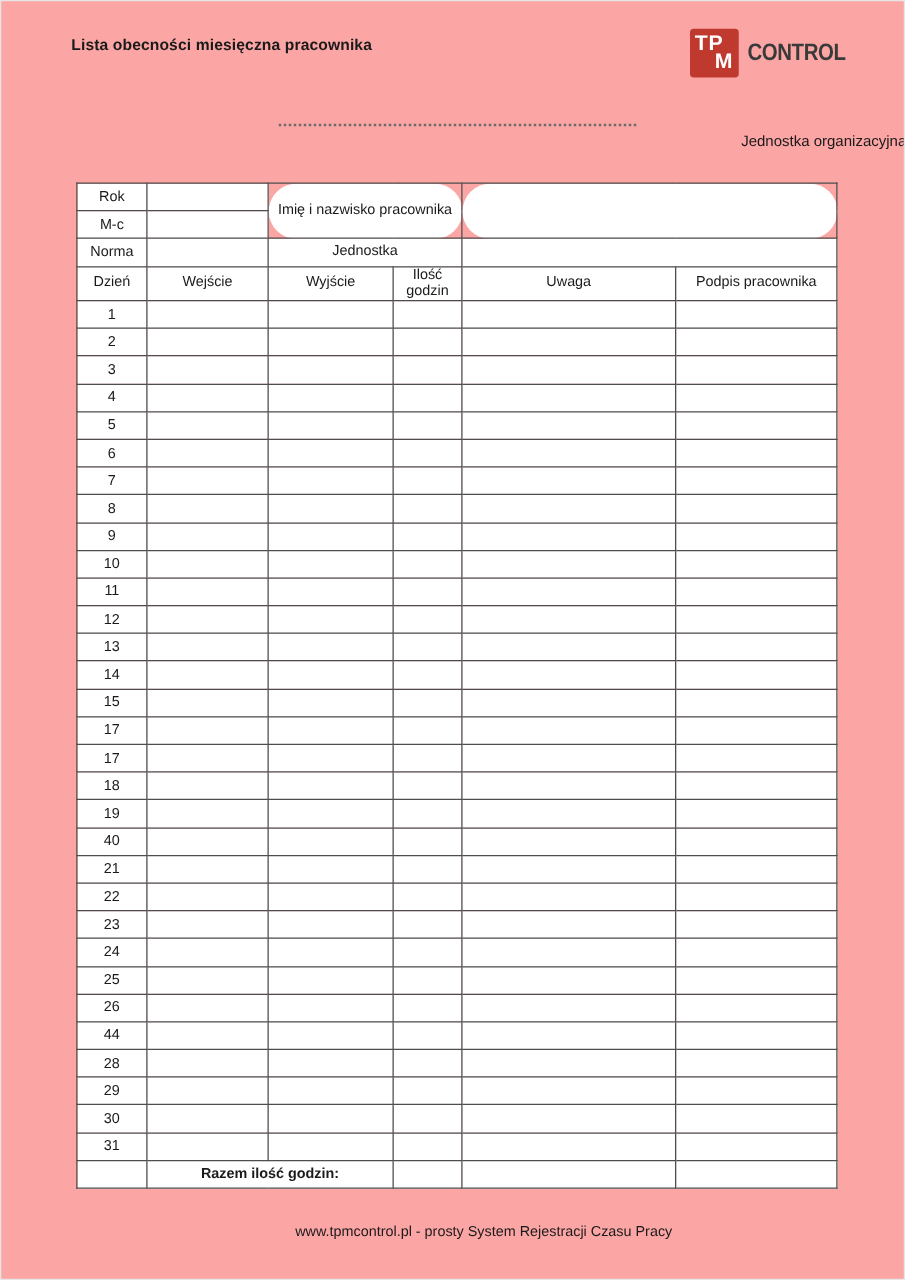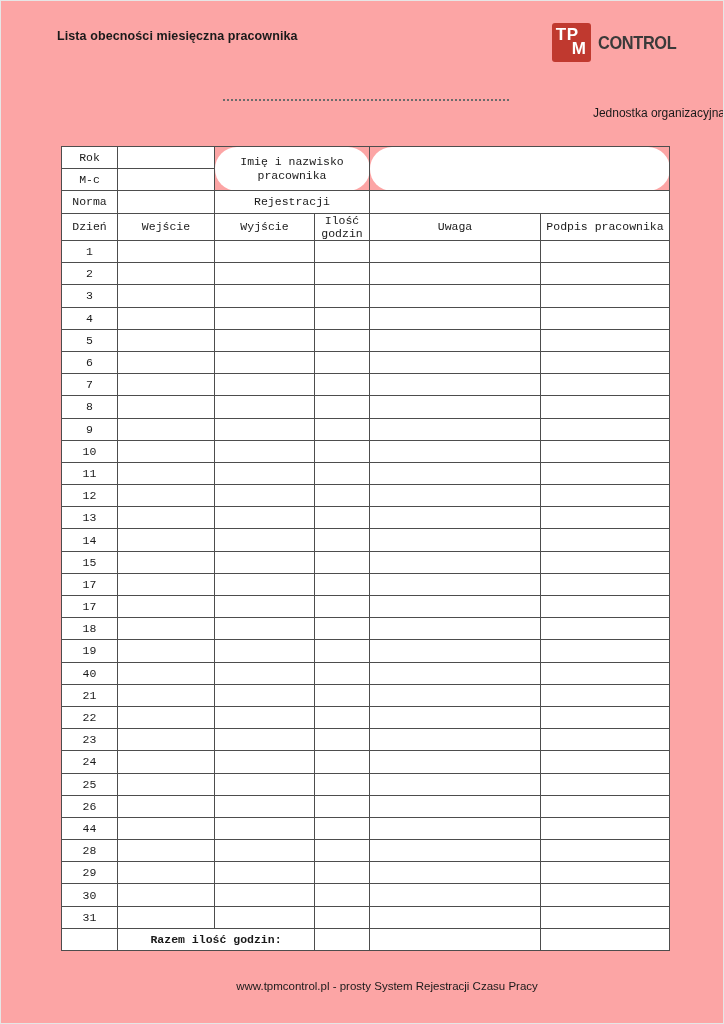--- a/index.html
+++ b/index.html
@@ -108,21 +108,20 @@
   .sheet {
     position: absolute;
     left: 60px;
     top: 145px;
     width: 608px;
   }
   table.grid {
     border-collapse: collapse;
     table-layout: fixed;
     width: 608px;
-    font-family: Liberation Mono, monospace;
   }
   table.grid td {
     border: 1px solid #4d4d4d;
     font-size: 11.5px;
     text-align: center;
     vertical-align: middle;
     padding: 0;
     height: 21.2px;
     color: #1a1a1a;
     background: #ffffff;
@@ -195,21 +194,21 @@
           <td class="hdr tall2" colspan="2" rowspan="2">Imię i nazwisko pracownika</td>
           <td class="tall2" colspan="2" rowspan="2"></td>
         </tr>
         <tr>
           <td class="gray">M-c</td>
           <td></td>
         </tr>
         <tr>
           <td class="gray">Norma</td>
           <td></td>
-          <td class="hdr" colspan="2">Rejestracji</td>
+          <td class="hdr" colspan="2">Jednostka</td>
           <td colspan="2"></td>
         </tr>
         <tr>
           <td class="hdr colhdr">Dzień</td>
           <td class="hdr colhdr">Wejście</td>
           <td class="hdr colhdr">Wyjście</td>
           <td class="hdr colhdr">
             <div>Ilość</div>
             <div>godzin</div>
           </td>

